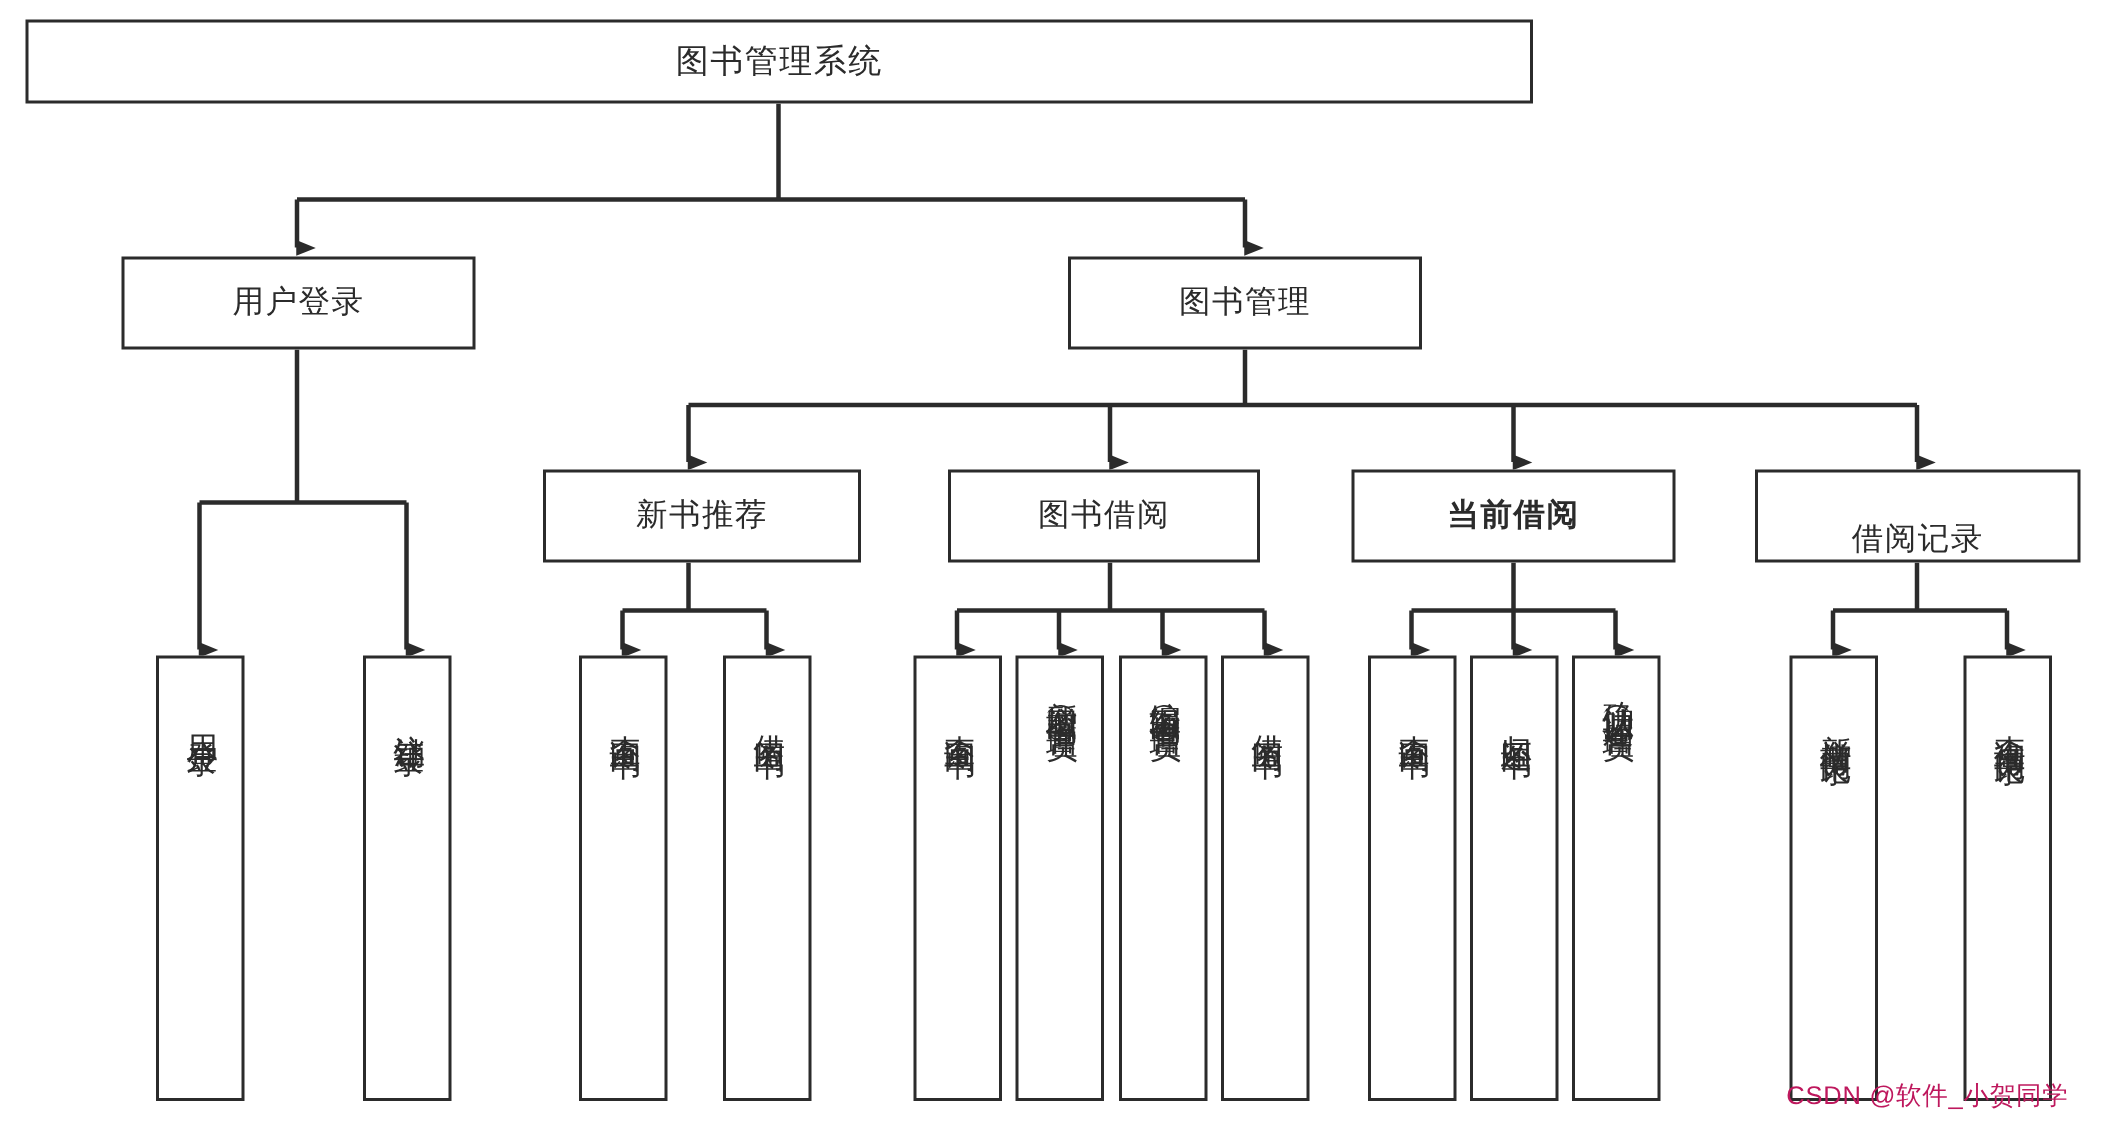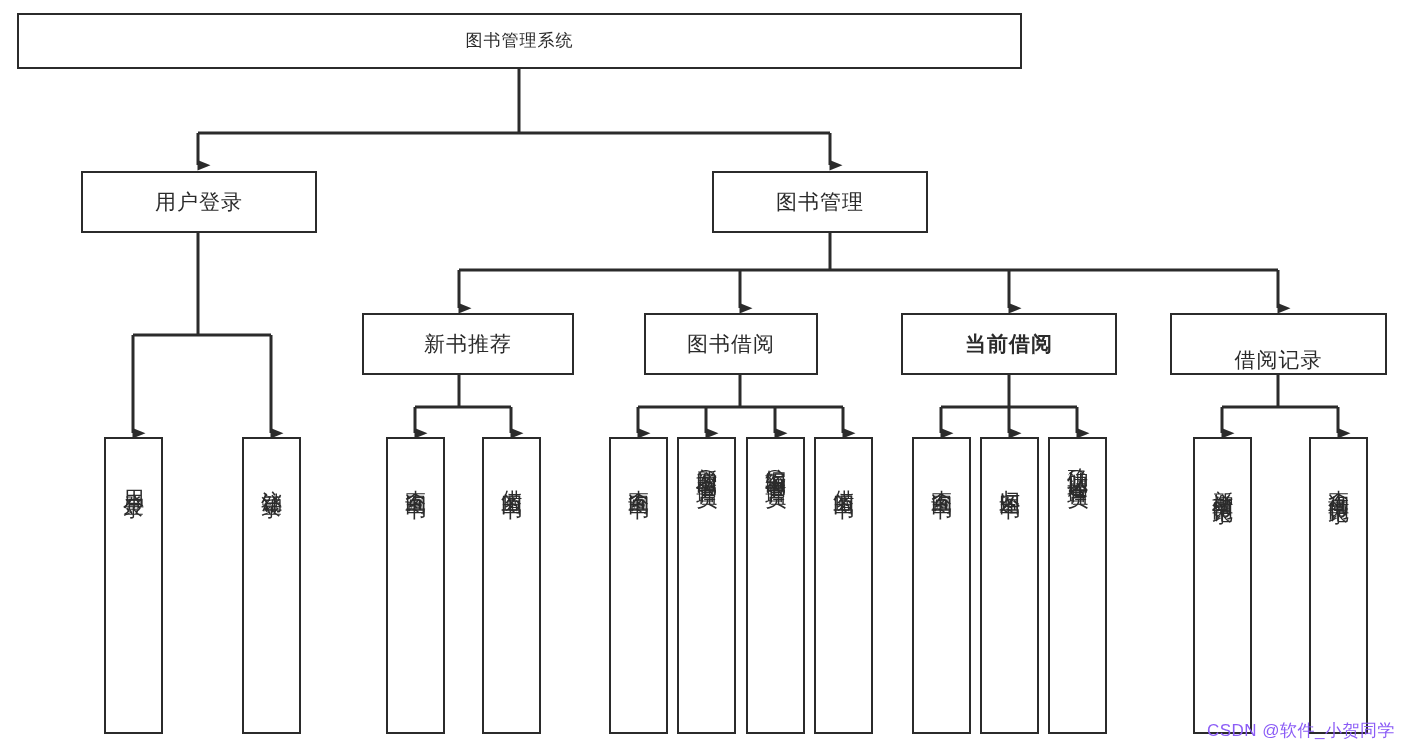--- a/index.html
+++ b/index.html
@@ -35,39 +35,39 @@
     align-items: center;
     justify-content: center;
     color: #2b2b2b;
   }
   .node .label {
     font-size: 21px;
     line-height: 1.25;
     letter-spacing: 1px;
     white-space: nowrap;
   }
-  .node.root .label { font-size: 17px; }
+  .node.root .label { font-size: 22px; }
   .node.vert {
     align-items: flex-start;
     padding-top: 34px;
   }
   .node.vert .label {
     writing-mode: vertical-rl;
     text-orientation: upright;
     font-size: 21px;
     letter-spacing: 3px;
     line-height: 1.08;
     white-space: nowrap;
   }
   .watermark {
     position: absolute;
-    right: 10px;
+    right: 26px;
     bottom: 5px;
     font-size: 17px;
-    color: #8b5cf6;
+    color: #be185d;
     letter-spacing: 0.5px;
     white-space: nowrap;
   }
 </style>
 </head>
 <body>
 
 <div id="canvas">
 
   <svg id="edges" viewBox="0 0 1405 747" xmlns="http://www.w3.org/2000/svg">
@@ -122,28 +122,28 @@
     </g>
   </svg>
 
   <div class="node root" style="left:17px; top:13px; width:1005px; height:56px;">
     <span class="label">图书管理系统</span>
   </div>
 
   <div class="node" style="left:81px; top:171px; width:236px; height:62px;">
     <span class="label">用户登录</span>
   </div>
-  <div class="node" style="left:712px; top:171px; width:216px; height:62px;">
+  <div class="node" style="left:712px; top:171px; width:236px; height:62px;">
     <span class="label">图书管理</span>
   </div>
 
   <div class="node" style="left:362px; top:313px; width:212px; height:62px;">
     <span class="label">新书推荐</span>
   </div>
-  <div class="node" style="left:632px; top:313px; width:174px; height:62px;margin-left:12px;">
+  <div class="node" style="left:632px; top:313px; width:208px; height:62px;">
     <span class="label">图书借阅</span>
   </div>
   <div class="node" style="left:901px; top:313px; width:216px; height:62px;font-weight:bold;">
     <span class="label">当前借阅</span>
   </div>
   <div class="node" style="left:1170px; top:313px; width:217px; height:62px;align-items:flex-end;">
     <span class="label">借阅记录</span>
   </div>
 
   <div class="node vert" style="left:104px; top:437px; width:59px; height:297px;">

